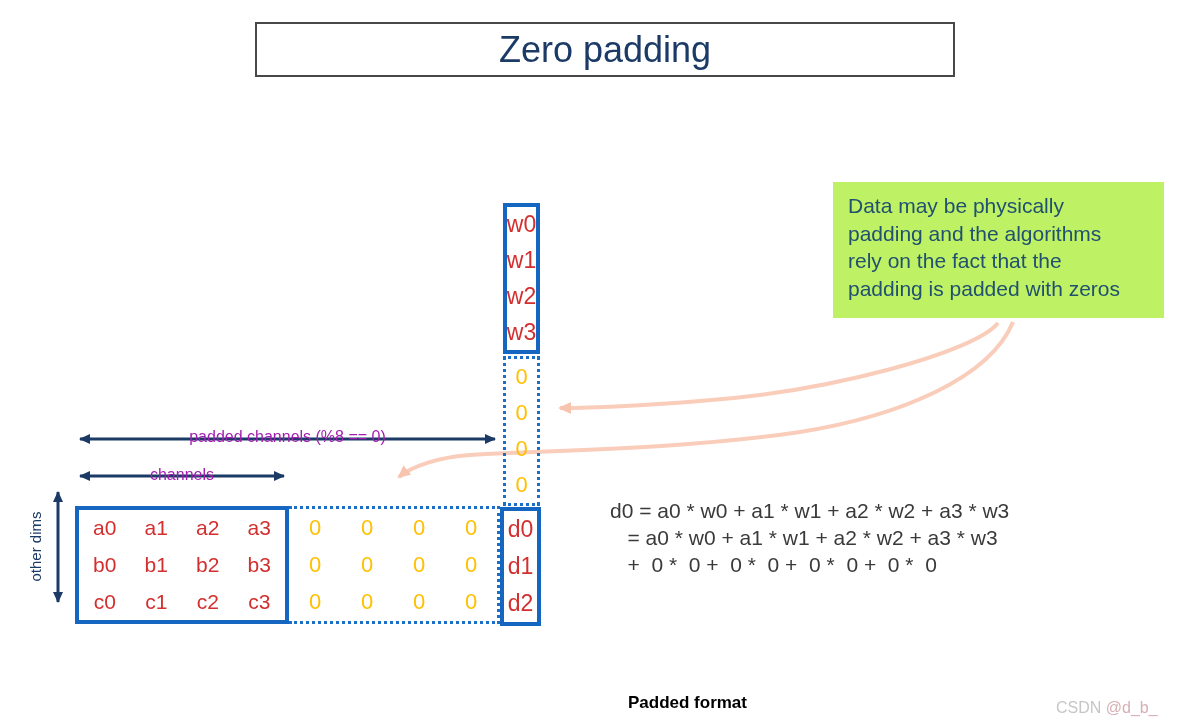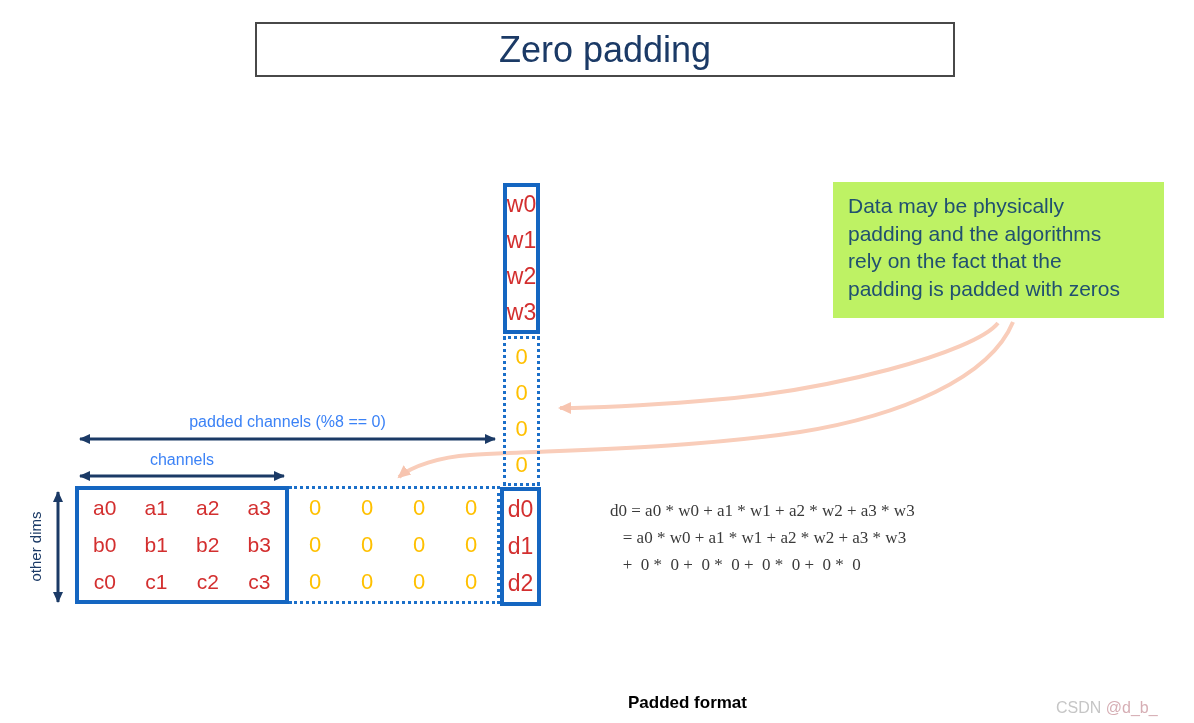--- a/index.html
+++ b/index.html
@@ -9,41 +9,41 @@
   .title-box{position:absolute;left:255px;top:22px;width:700px;height:55px;
     border:2px solid #484848;box-sizing:border-box;display:flex;align-items:center;justify-content:center;}
   .title-text{font-size:36px;font-weight:500;color:#1B3A66;letter-spacing:0px;}
 
   .callout{position:absolute;left:833px;top:182px;width:331px;height:136px;background:#bef264;
     box-sizing:border-box;padding:10px 8px 0 15px;}
   .callout div{font-size:21px;line-height:27.5px;color:#215070;font-weight:500;}
 
   .svg-overlay{position:absolute;left:0;top:0;width:1194px;height:723px;z-index:1;pointer-events:none;}
 
-  .box{box-sizing:border-box;position:absolute;z-index:2;}
+  .box{box-sizing:border-box;position:absolute;z-index:2;margin-top:20px;}
   .solid-box{border:4px solid #1566C1;}
   .dotted-box{border:3px dotted #1B6FC9;}
 
   .vcol{display:flex;flex-direction:column;}
   .vcol span{flex:1;display:flex;align-items:center;justify-content:center;}
 
   .grid34{display:grid;grid-template-columns:repeat(4,1fr);grid-template-rows:repeat(3,1fr);}
   .grid34 span{display:flex;align-items:center;justify-content:center;}
 
   .cell-red{color:#D32F2F;font-size:23px;font-weight:500;}
   .cell-red-sm{color:#D32F2F;font-size:21px;font-weight:500;}
   .cell-gold{color:#FFC000;font-size:22px;font-weight:500;}
 
-  .dim-label{position:absolute;z-index:2;color:#3b82f6;font-size:16px;font-weight:500;text-align:center;}
+  .dim-label{position:absolute;z-index:2;color:#a21caf;font-size:16px;font-weight:500;text-align:center;margin-top:15px;}
   .other-dims-wrap{position:absolute;z-index:2;left:24px;top:486px;width:22px;height:120px;
     display:flex;align-items:center;justify-content:center;}
   .other-dims-wrap span{transform:rotate(-90deg);white-space:nowrap;color:#1B3A66;font-size:15px;font-weight:500;}
 
   .equations{position:absolute;left:610px;top:497px;z-index:2;
-    font-family:Liberation Serif, serif;font-size:17px;line-height:27px;color:#3A3A3A;}
+    font-family:Liberation Sans, sans-serif;font-size:21px;line-height:27px;color:#3A3A3A;}
   .equations div{white-space:pre;}
 
   .caption{position:absolute;left:447px;top:693px;width:300px;text-align:right;z-index:2;
     font-size:17px;font-weight:bold;color:#000000;}
 
   .watermark{position:absolute;left:1056px;top:699px;z-index:2;font-size:16px;}
   .watermark .site{color:#C6C6C6;}
   .watermark .handle{color:#D6AEB4;}
 </style>
 </head>

